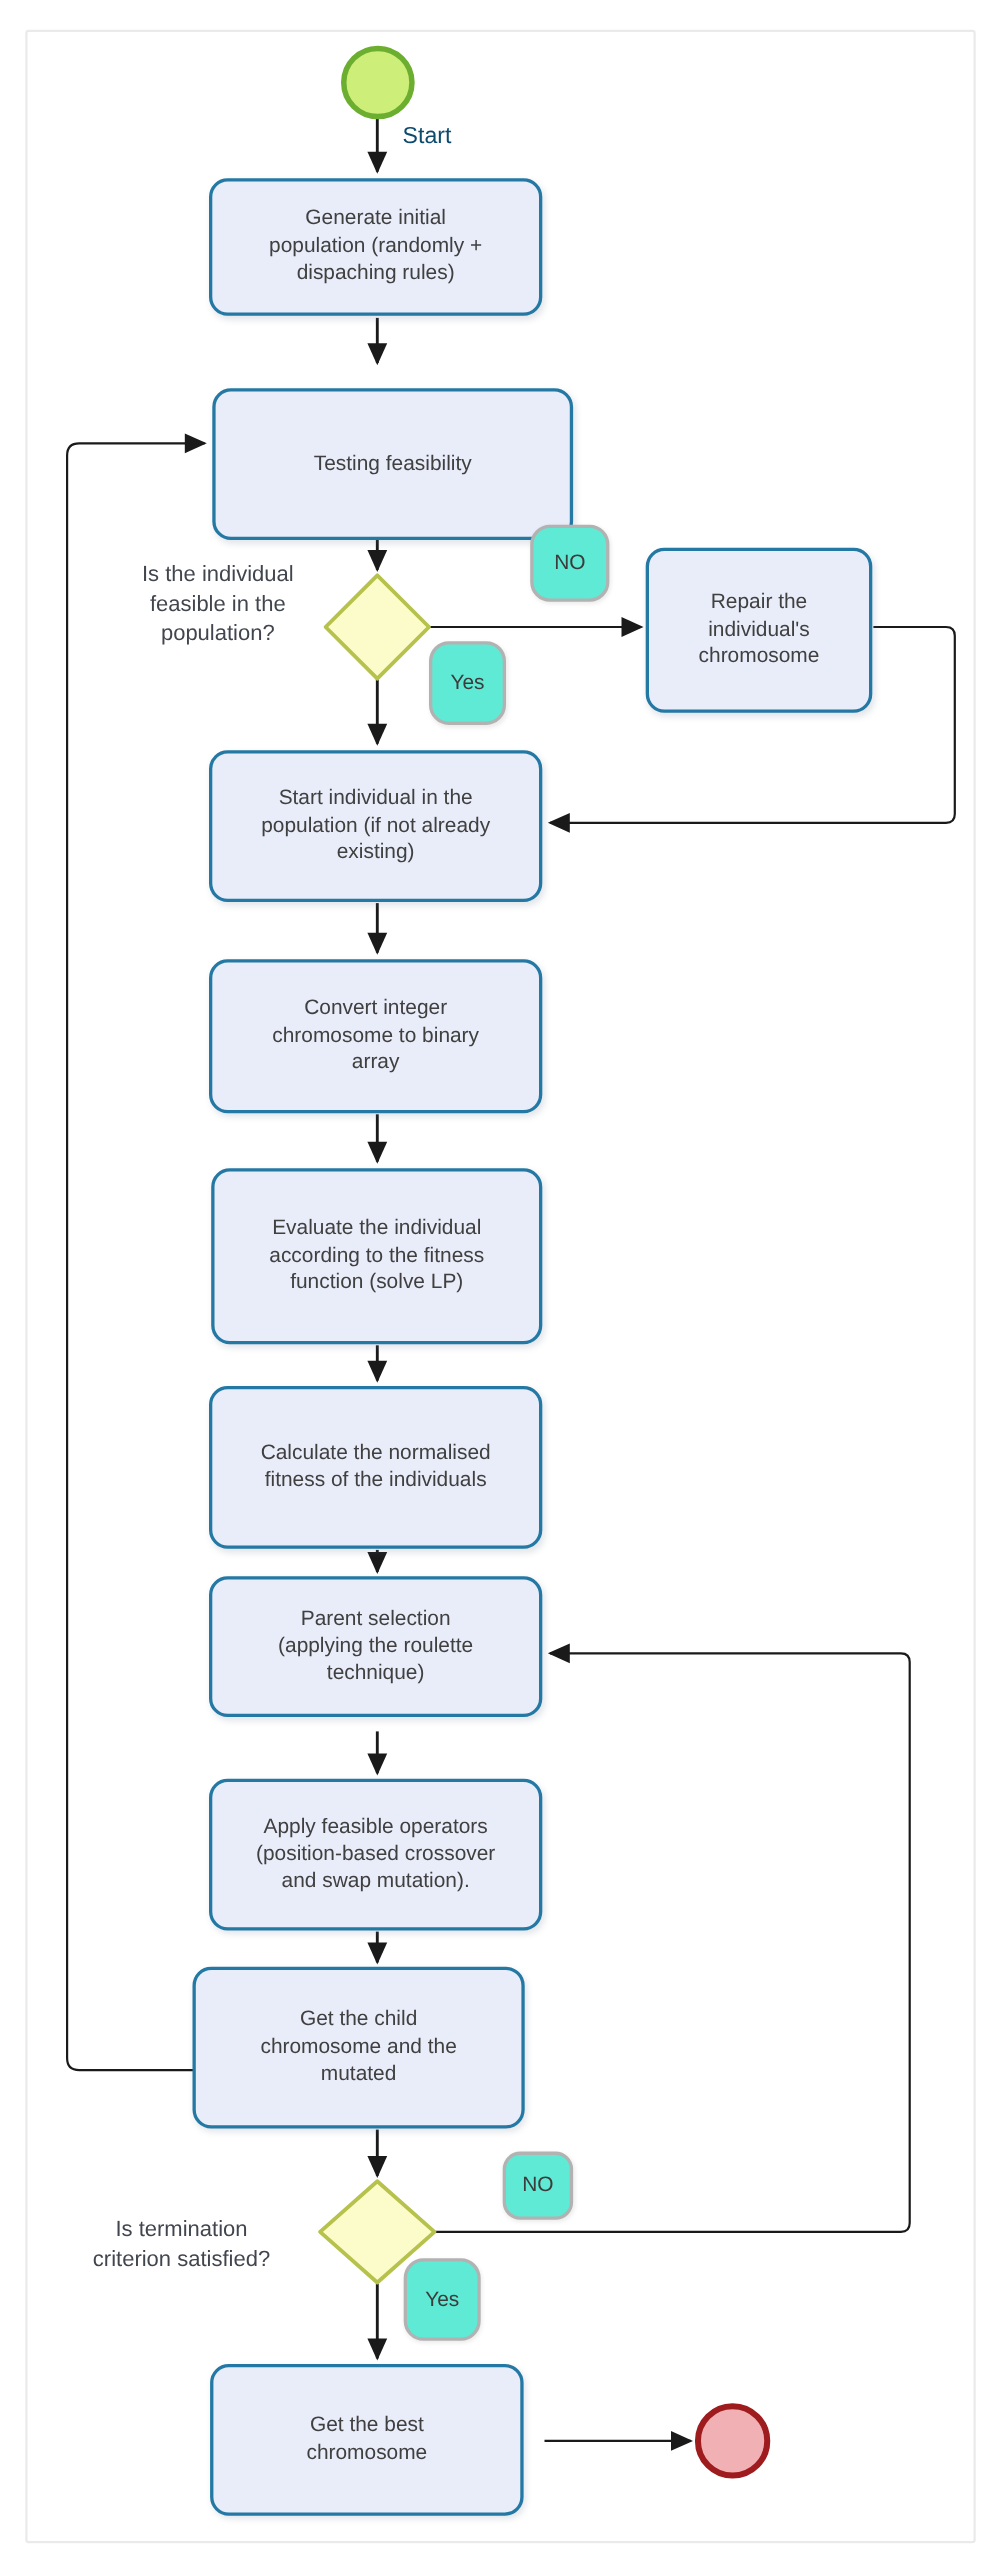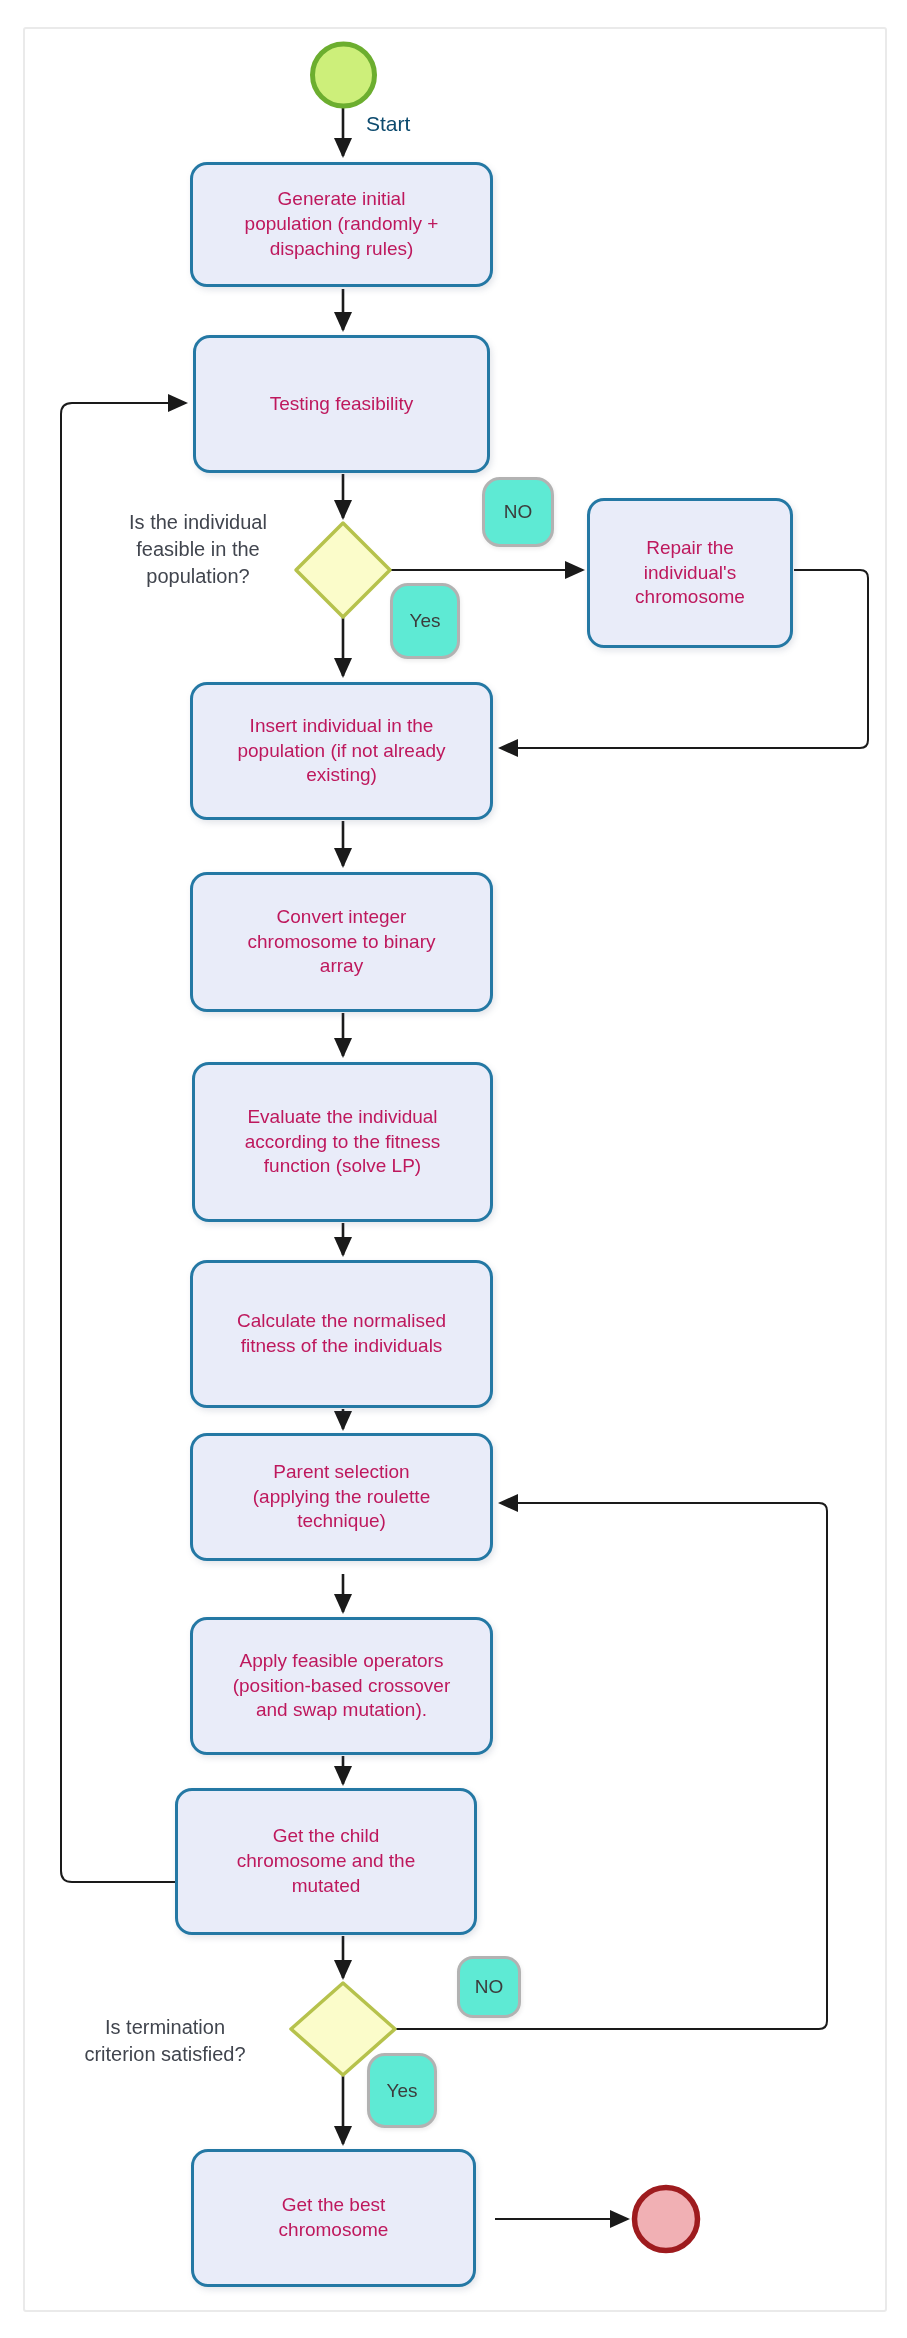--- a/index.html
+++ b/index.html
@@ -12,21 +12,21 @@
     border:2px solid #eaeaea;border-radius:3px;box-sizing:border-box;background:#ffffff;
   }
   svg.wires{position:absolute;left:0;top:0;z-index:1;}
   .node{
     position:absolute;box-sizing:border-box;z-index:2;
     border:3.5px solid var(--node-border,#2478a4);
     background:var(--node-fill,#e9ecf9);
     border-radius:17px;
     display:flex;align-items:center;justify-content:center;
     text-align:center;white-space:pre-line;
-    font-size:19px;line-height:1.3;color:#be185d;
+    font-size:19px;line-height:1.3;color:#404040;
     padding:4px 8px;
     box-shadow:2px 3px 6px rgba(100,110,140,.18);
   }
   .badge{
     position:absolute;box-sizing:border-box;z-index:3;
     border:3px solid var(--badge-border,#b2b2b2);
     background:#5eead4;border-radius:18px;
     display:flex;align-items:center;justify-content:center;
     font-size:19px;color:#3c3c3c;
     box-shadow:1px 2px 4px rgba(0,0,0,.08);
@@ -73,25 +73,25 @@
     <polygon points="343,523 390,570 343,617 296,570" style="fill:var(--decision-fill,#fbfcca);stroke:var(--decision-border,#b6c24c)" stroke-width="3.5" stroke-linejoin="round"></polygon>
     <polygon points="343,1983 395,2029 343,2075 291,2029" style="fill:var(--decision-fill,#fbfcca);stroke:var(--decision-border,#b6c24c)" stroke-width="3.5" stroke-linejoin="round"></polygon>
 
     <circle cx="343.5" cy="75" r="31" style="fill:var(--start-fill,#cdef7a);stroke:var(--start-border,#6cae2f)" stroke-width="5"></circle>
     <circle cx="666" cy="2219" r="31.5" style="fill:var(--end-fill,#f1b0b4);stroke:var(--end-border,#9e1b1e)" stroke-width="5.5"></circle>
   </svg>
 
   <div class="node" style="left:190px;top:162px;width:303px;height:125px">Generate initial
 population (randomly +
 dispaching rules)</div>
-  <div class="node" style="left:193px;top:335px;width:297px;height:138px">Testing feasibility</div>
+  <div class="node" style="left:193px;top:353px;width:328px;height:138px">Testing feasibility</div>
   <div class="node" style="left:587px;top:498px;width:206px;height:150px">Repair the
 individual's
 chromosome</div>
-  <div class="node" style="left:190px;top:682px;width:303px;height:138px">Insert individual in the
+  <div class="node" style="left:190px;top:682px;width:303px;height:138px">Start individual in the
 population (if not already
 existing)</div>
   <div class="node" style="left:190px;top:872px;width:303px;height:140px">Convert integer
 chromosome to binary
 array</div>
   <div class="node" style="left:192px;top:1062px;width:301px;height:160px">Evaluate the individual
 according to the fitness
 function (solve LP)</div>
   <div class="node" style="left:190px;top:1260px;width:303px;height:148px">Calculate the normalised
 fitness of the individuals</div>

